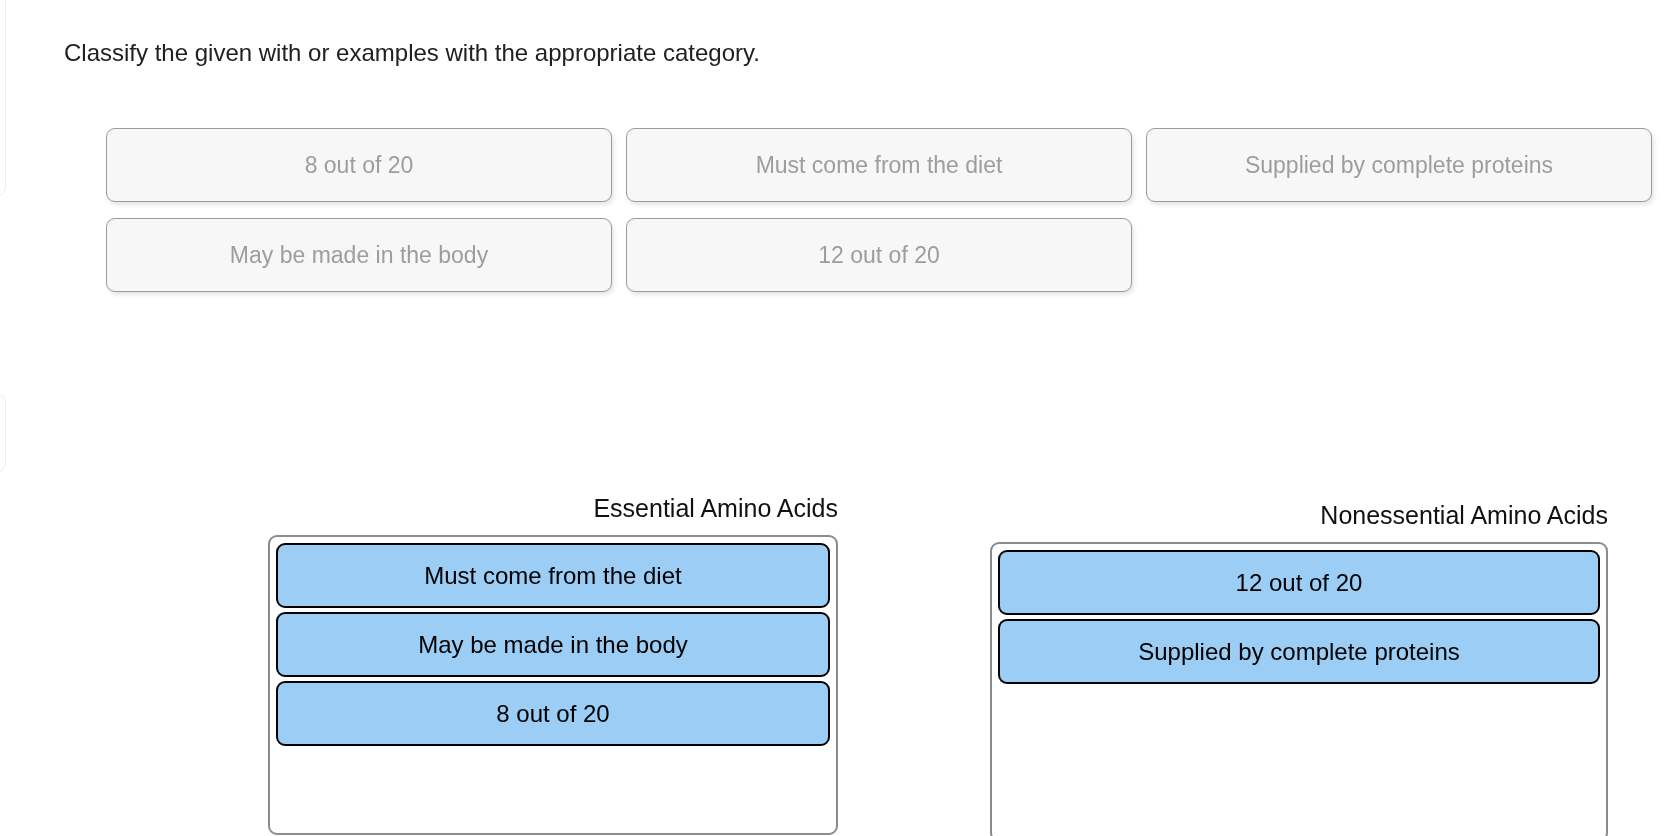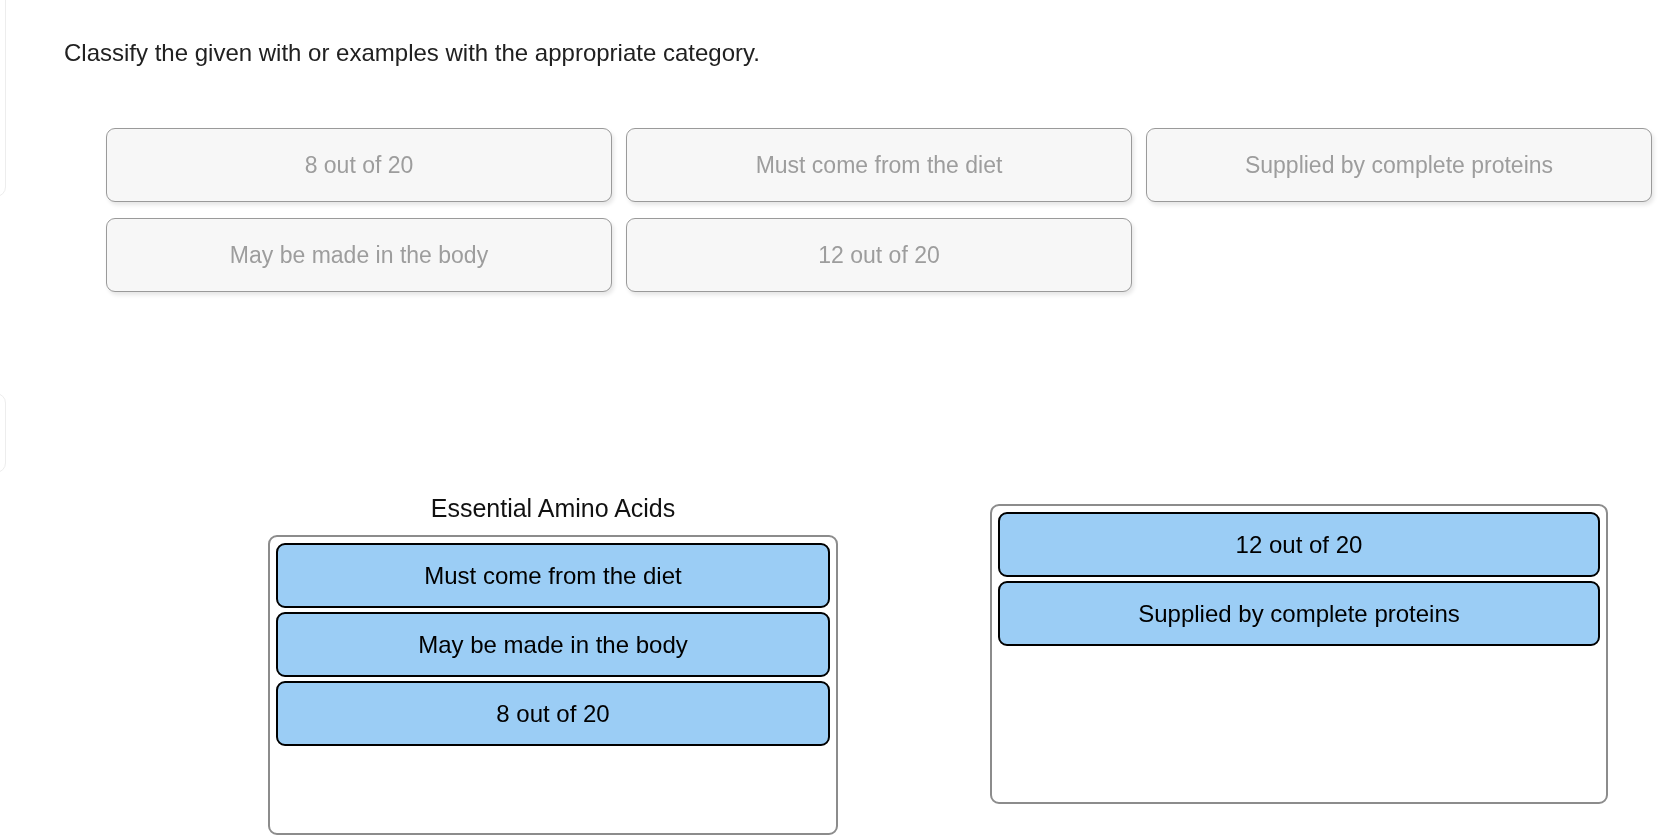--- a/index.html
+++ b/index.html
@@ -70,21 +70,21 @@
 
   
   .zone {
     position: absolute;
     top: 492px;
   }
   #zone-essential    { left: 268px; width: 570px; }
   #zone-nonessential { left: 990px; width: 618px; }
 
   .zone-title {
-    text-align: center;
+    text-align: right;
     font-size: 25px;
     color: #111111;
     white-space: nowrap;
     margin: 0;
     font-weight: normal;
   }
   #zone-essential    .zone-title { padding-top: 2px; }
   #zone-nonessential .zone-title { padding-top: 9px; }
 
   .zone-box {
@@ -141,17 +141,18 @@
 <div class="zone" id="zone-essential">
   <div class="zone-title">Essential Amino Acids</div>
   <div class="zone-box">
     <div class="chip">Must come from the diet</div>
     <div class="chip">May be made in the body</div>
     <div class="chip">8 out of 20</div>
   </div>
 </div>
 
 <div class="zone" id="zone-nonessential">
+  <div class="zone-title">Nonessential Amino Acids</div>
   <div class="zone-box">
     <div class="chip">12 out of 20</div>
     <div class="chip">Supplied by complete proteins</div>
   </div>
 </div>
 
 </body></html>

